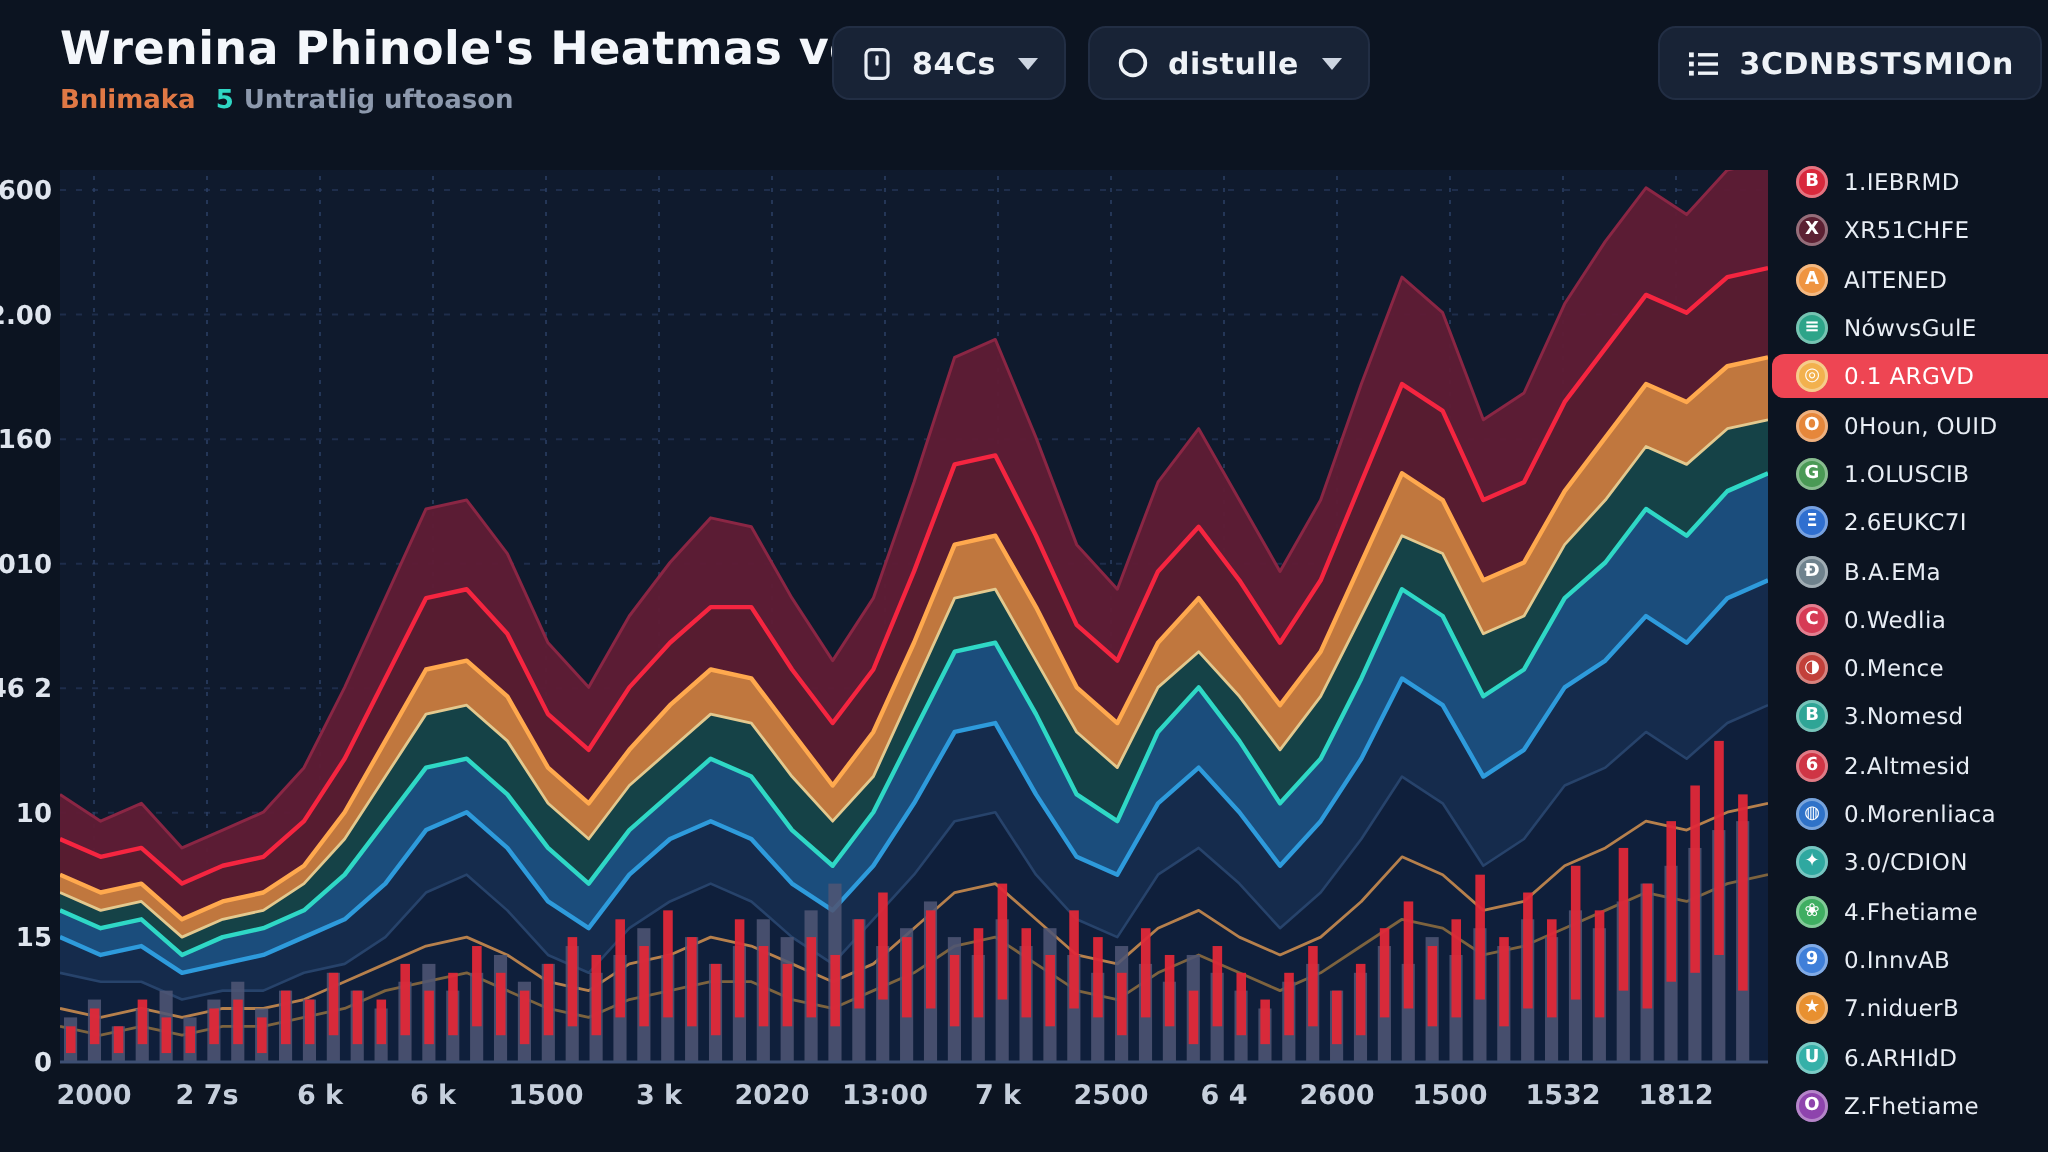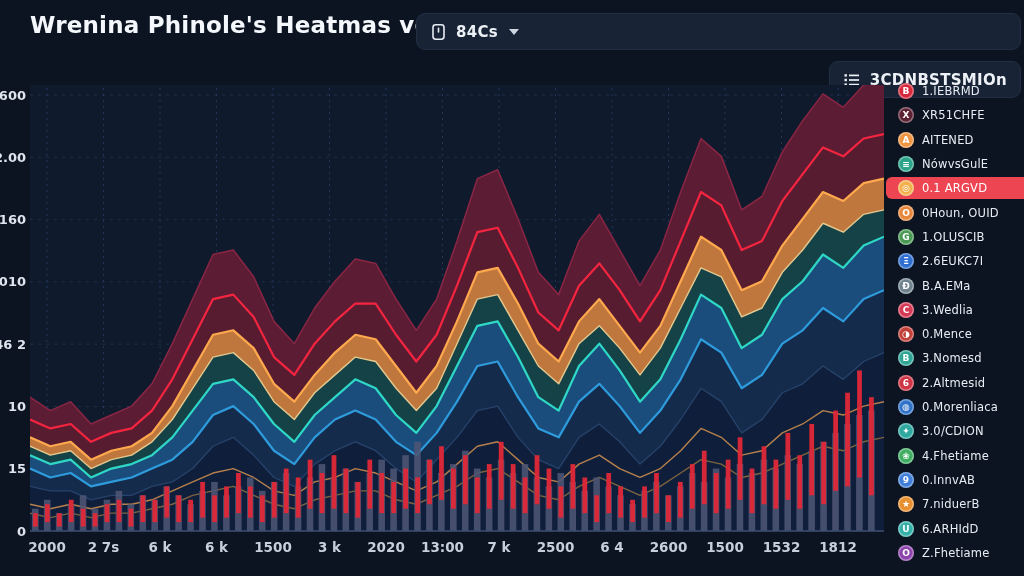--- a/index.html
+++ b/index.html
@@ -5,21 +5,21 @@
   html,body{margin:0;padding:0;background:#0c1421;width:1024px;height:576px;overflow:hidden;
     font-family:"DejaVu Sans","Liberation Sans",sans-serif;}
   .app{position:relative;width:1024px;height:576px;background:#0c1421;}
   
   .titles{position:absolute;left:30px;top:12px;}
   .page-title{margin:0;font-size:23px;font-weight:700;color:#f4f7fb;letter-spacing:.2px;}
   .subtitle{margin-top:5px;font-size:13px;font-weight:700;}
   .sub-brand{color:#e07845;margin-right:10px;}
   .sub-val{color:#2fd6c4;margin-right:5px;}
   .sub-rest{color:#8d99ad;font-weight:600;}
-  .toolbar{position:absolute;left:416px;top:13px;right:3px;display:flex;gap:11px;flex-direction:column;}
+  .toolbar{position:absolute;left:416px;top:13px;right:3px;display:flex;gap:11px;}
   .tb{display:inline-flex;align-items:center;gap:9px;height:37px;padding:0 13px;
       background:#182336;border:1px solid #222e44;border-radius:9px;color:#eef2f7;
       font-family:inherit;font-size:15px;font-weight:700;cursor:pointer;letter-spacing:.3px;}
   .tb:last-child{margin-left:auto;}
   .caret{width:0;height:0;border-left:5px solid transparent;border-right:5px solid transparent;
          border-top:6px solid #cdd5e1;margin-left:2px;}
   .tbic{flex:0 0 auto;}
   
   .legend{position:absolute;top:80px;bottom:12px;right:0;width:138px;display:flex;
           flex-direction:column;justify-content:space-between;}
@@ -33,29 +33,39 @@
   #chart{position:absolute;left:0;top:78px;}
   svg text{font-family:"DejaVu Sans","Liberation Sans",sans-serif;}
 </style>
 </head>
 <body>
 
 <div class="app">
 
   <div class="titles">
     <h1 class="page-title">Wrenina Phinole's Heatmas volume</h1>
+    <div class="subtitle">
+      <span class="sub-brand">Bnlimaka</span><span class="sub-val">5</span><span class="sub-rest">Untratlig uftoason</span>
+    </div>
   </div>
 
   <div class="toolbar">
     <button class="tb">
       <svg class="tbic" width="17" height="18" viewBox="0 0 17 18">
         <rect x="3" y="1.8" width="11" height="14.4" rx="2.6" fill="none" stroke="#e8edf4" stroke-width="1.6"></rect>
         <line x1="8.5" y1="5.4" x2="8.5" y2="9" stroke="#e8edf4" stroke-width="1.6" stroke-linecap="round"></line>
       </svg>
       <span>84Cs</span>
+      <span class="caret"></span>
+    </button>
+    <button class="tb">
+      <svg class="tbic" width="17" height="17" viewBox="0 0 17 17">
+        <circle cx="8.5" cy="8.5" r="6.2" fill="none" stroke="#eef2f7" stroke-width="1.8"></circle>
+      </svg>
+      <span>distulle</span>
       <span class="caret"></span>
     </button>
     <button class="tb">
       <svg class="tbic" width="18" height="16" viewBox="0 0 18 16">
         <rect x="1.5" y="2.2" width="2.4" height="2.4" fill="#eef2f7"></rect>
         <rect x="1.5" y="6.8" width="2.4" height="2.4" fill="#eef2f7"></rect>
         <rect x="1.5" y="11.4" width="2.4" height="2.4" fill="#eef2f7"></rect>
         <line x1="6" y1="3.4" x2="16" y2="3.4" stroke="#eef2f7" stroke-width="1.7"></line>
         <line x1="6" y1="8" x2="16" y2="8" stroke="#eef2f7" stroke-width="1.7"></line>
         <line x1="6" y1="12.6" x2="16" y2="12.6" stroke="#eef2f7" stroke-width="1.7"></line>
@@ -311,21 +321,21 @@
       <div class="lrow">
         <span class="lic" style="background: rgb(47, 111, 208);">Ξ</span>
         <span class="ltxt">2.6EUKC7I</span>
       </div>
       <div class="lrow">
         <span class="lic" style="background: rgb(111, 130, 141);">Ð</span>
         <span class="ltxt">B.A.EMa</span>
       </div>
       <div class="lrow">
         <span class="lic" style="background: rgb(214, 59, 85);">C</span>
-        <span class="ltxt">3.Wedlia</span>
+        <span class="ltxt">0.Wedlia</span>
       </div>
       <div class="lrow">
         <span class="lic" style="background: rgb(194, 64, 58);">◑</span>
         <span class="ltxt">0.Mence</span>
       </div>
       <div class="lrow">
         <span class="lic" style="background: rgb(47, 165, 150);">B</span>
         <span class="ltxt">3.Nomesd</span>
       </div>
       <div class="lrow">

